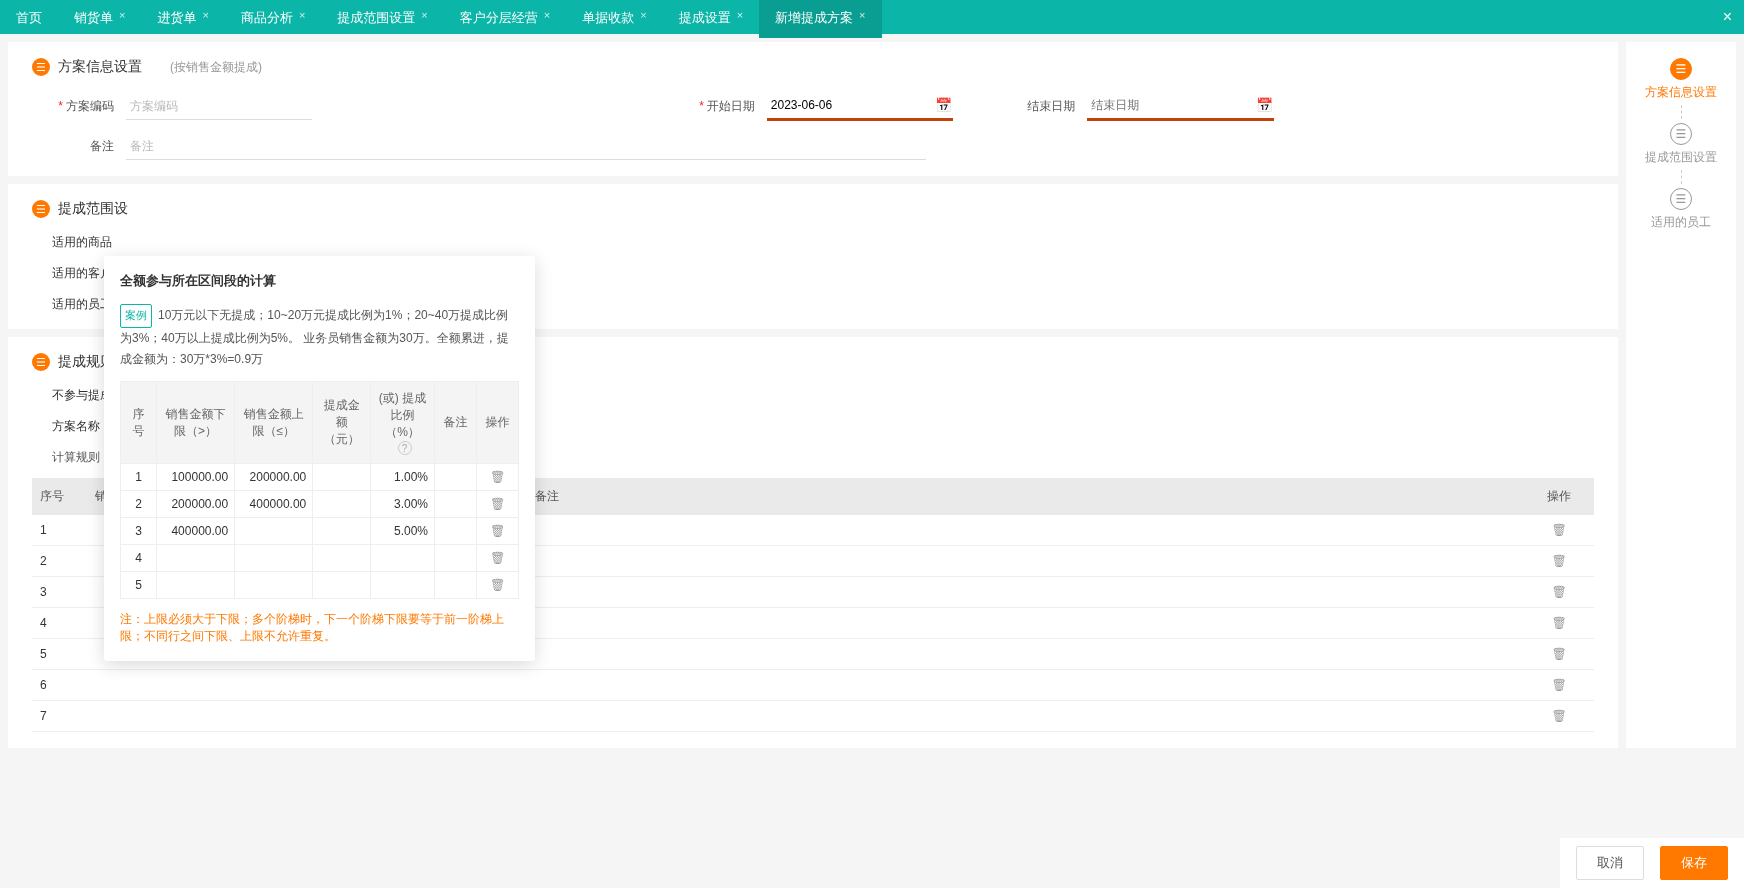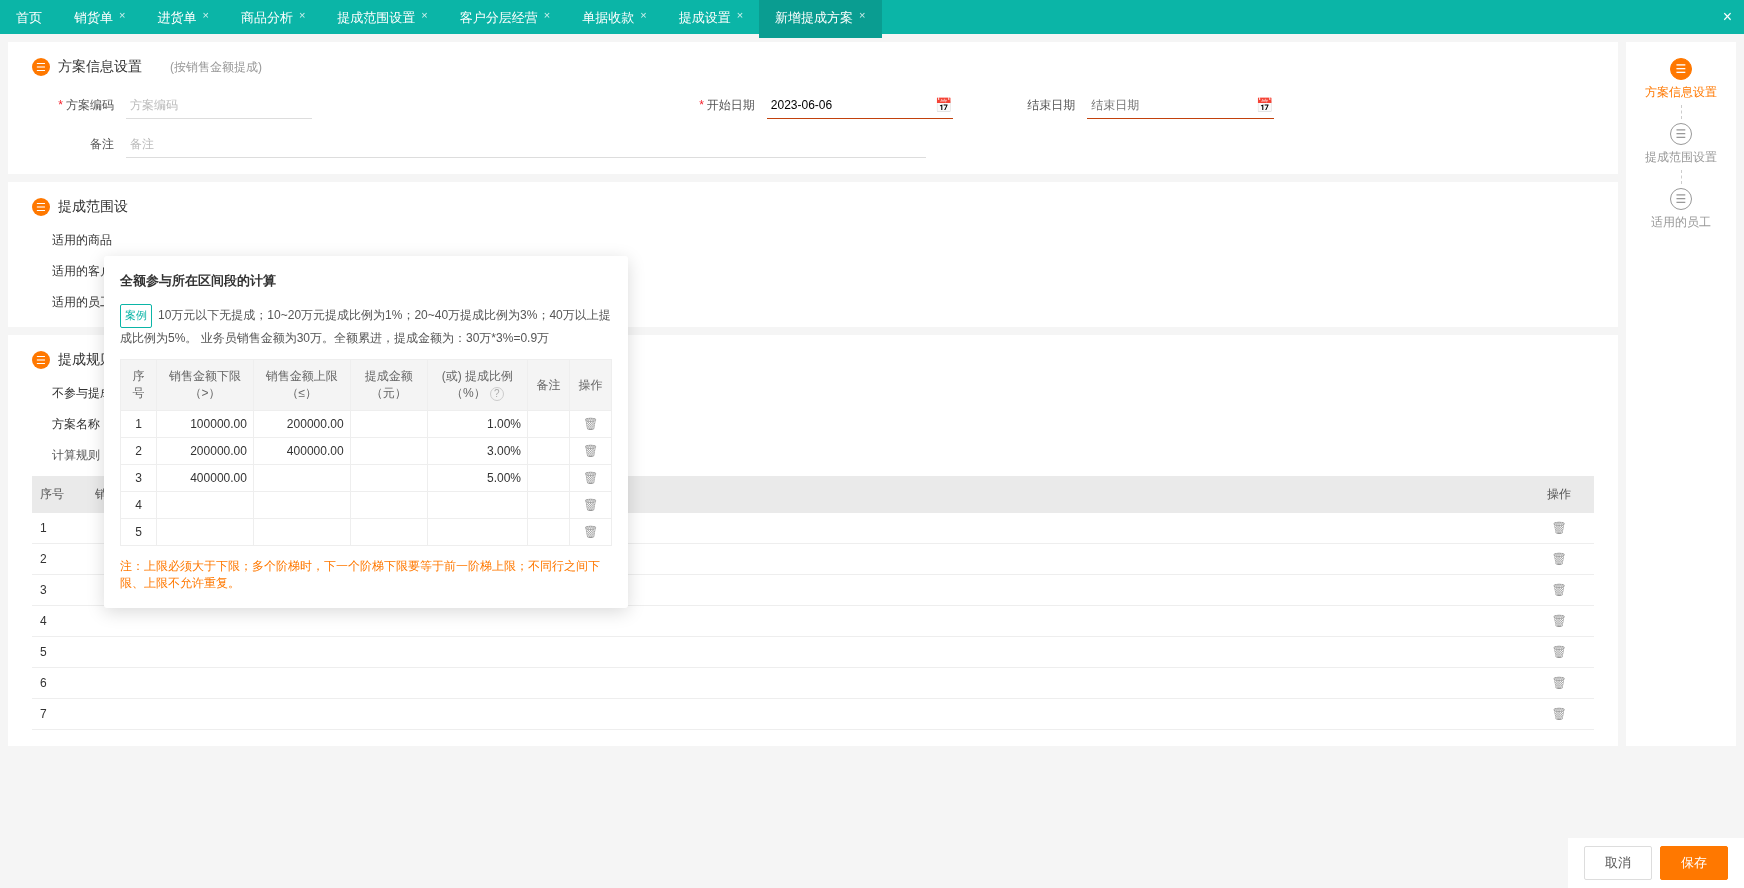--- a/index.html
+++ b/index.html
@@ -25,34 +25,34 @@
     .section-subtitle { color: #999; font-size: 12px; margin-left: 20px; }
     
     
     .form-grid { display: grid; grid-template-columns: 1fr 1fr 1fr 1fr 1fr; gap: 12px 40px; }
     .form-row { display: flex; align-items: center; padding-left: 20px; }
     .form-row.full { grid-column: 1 / -1; }
     .form-label { width: 62px; text-align: right; margin-right: 12px; color: #555; }
     .req { color: #f5222d; margin-right: 3px; }
     .form-input { flex: 1; border: none; border-bottom: 1px solid #ddd; padding: 6px 4px; font-size: 12px; outline: none; background: transparent; }
     .form-input::placeholder { color: #bbb; }
-    .date-wrap { flex: 1; display: flex; align-items: center; border-bottom: 1px solid #c2410c; }
+    .date-wrap { flex: 1; display: flex; align-items: center; border-bottom: 3px solid #c2410c; }
     .date-wrap input { border: none; flex: 1; padding: 6px 4px; font-size: 12px; outline: none; background: transparent; }
     .date-icon { color: #ff7800; font-size: 14px; }
     
     
     .radio-group { display: flex; align-items: center; gap: 22px; }
     .radio { display: inline-flex; align-items: center; gap: 5px; cursor: pointer; }
     .radio-dot { width: 13px; height: 13px; border-radius: 50%; border: 1px solid #bbb; display: inline-flex; align-items: center; justify-content: center; }
     .radio.checked .radio-dot { border-color: #ff7800; }
     .radio.checked .radio-dot::after { content: ''; width: 7px; height: 7px; border-radius: 50%; background: #ff7800; }
     .info-icon { color: #aaa; border: 1px solid #ccc; border-radius: 50%; width: 14px; height: 14px; display: inline-flex; align-items: center; justify-content: center; font-size: 10px; margin-left: 4px; }
     
     
-    .popover { position: absolute; background: #fff; box-shadow: 0 4px 18px rgba(0,0,0,0.15); width: 524px; padding: 16px; z-index: 100; border-radius: 3px; }
+    .popover { position: absolute; background: #fff; box-shadow: 0 4px 18px rgba(0,0,0,0.15); width: 431px; padding: 16px; z-index: 100; border-radius: 3px; }
     .popover-title { font-weight: 600; font-size: 13px; margin-bottom: 14px; }
     .case-badge { display: inline-block; border: 1px solid #0bb5a7; color: #0bb5a7; font-size: 11px; padding: 1px 4px; margin-right: 6px; border-radius: 2px; text-align: right; }
     .popover-desc { font-size: 12px; color: #555; line-height: 1.8; margin-bottom: 10px; }
     .popover-table { width: 100%; border-collapse: collapse; font-size: 12px; }
     .popover-table th { background: #f4f4f4; padding: 8px 6px; text-align: center; font-weight: normal; color: #666; border: 1px solid #eee; }
     .popover-table td { padding: 6px; text-align: right; border: 1px solid #eee; height: 26px; }
     .popover-table td:first-child { text-align: center; }
     .popover-table td:last-child { text-align: center; }
     .popover-note { color: #ff7800; font-size: 12px; margin-top: 12px; }
     .trash { color: #999; cursor: pointer; }
@@ -65,21 +65,21 @@
     .main-table td:last-child { text-align: center; }
     
     
     .nav-step { display: flex; flex-direction: column; align-items: center; color: #999; font-size: 12px; }
     .nav-step.active { color: #ff7800; }
     .nav-step-icon { width: 22px; height: 22px; border-radius: 50%; border: 1px solid currentColor; display: flex; align-items: center; justify-content: center; font-size: 12px; margin-bottom: 4px; }
     .nav-step.active .nav-step-icon { background: #ff7800; color: #fff; border-color: #ff7800; }
     .nav-connector { width: 1px; height: 14px; border-left: 1px dashed #ccc; margin: 4px 0; }
     
     
-    .footer { position: fixed; bottom: 0; right: 0; display: flex; gap: 8px; padding: 8px 16px; background: #fff; }
+    .footer { position: fixed; bottom: 0; right: 0; display: flex; gap: 16px; padding: 8px 16px; background: #fff; }
     .btn { padding: 7px 20px; font-size: 13px; border-radius: 2px; cursor: pointer; }
     .btn-default { background: #fff; border: 1px solid #ddd; color: #555; }
     .btn-primary { background: #ff7800; border: 1px solid #ff7800; color: #fff; }
   </style>
 </head>
 <body>
 
 <div class="top-tabs">
   <div class="tab">
       <span>首页</span>

